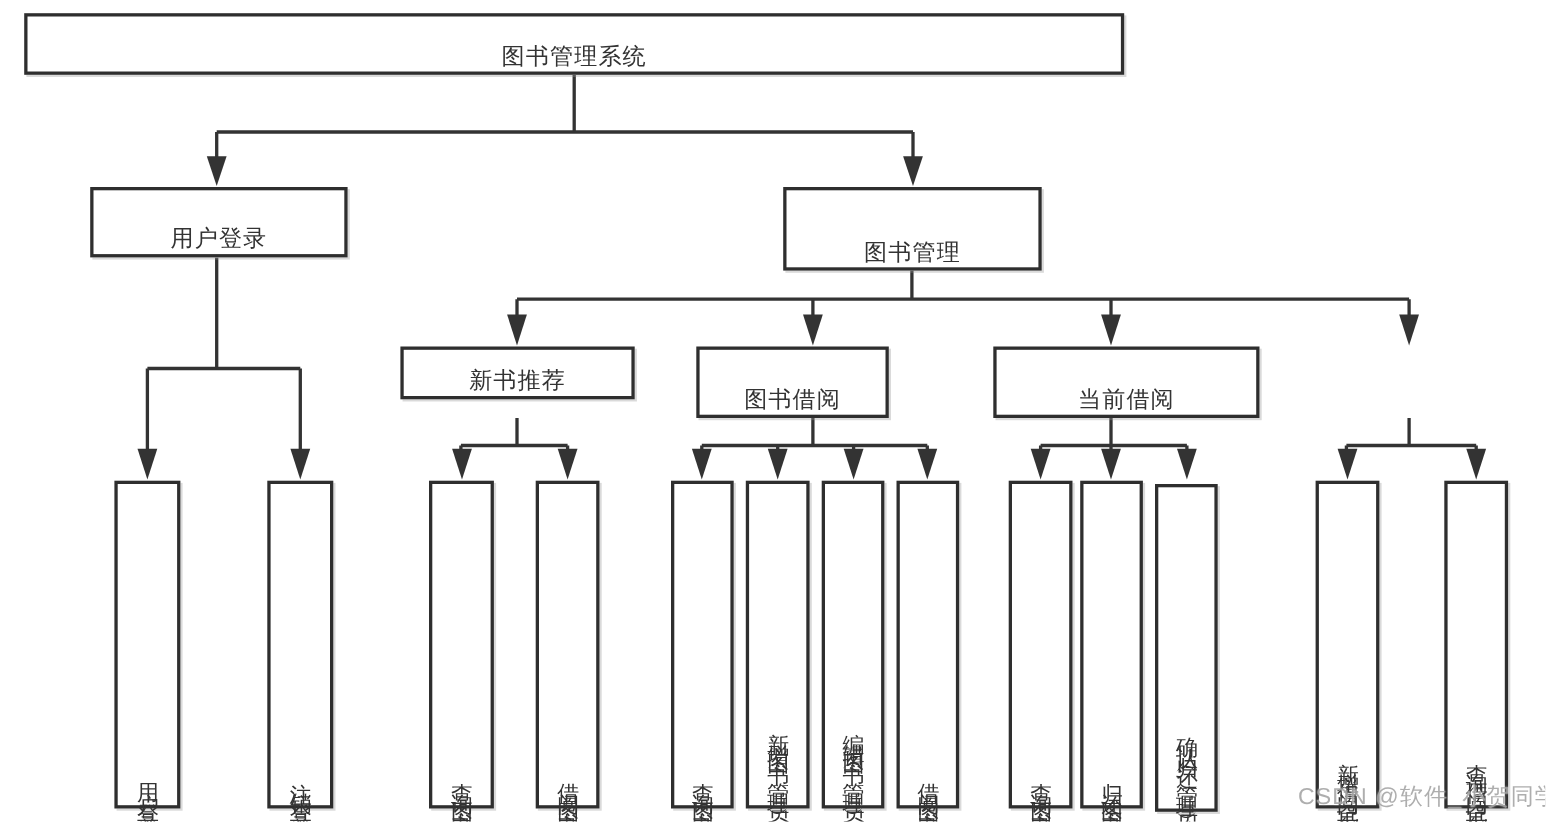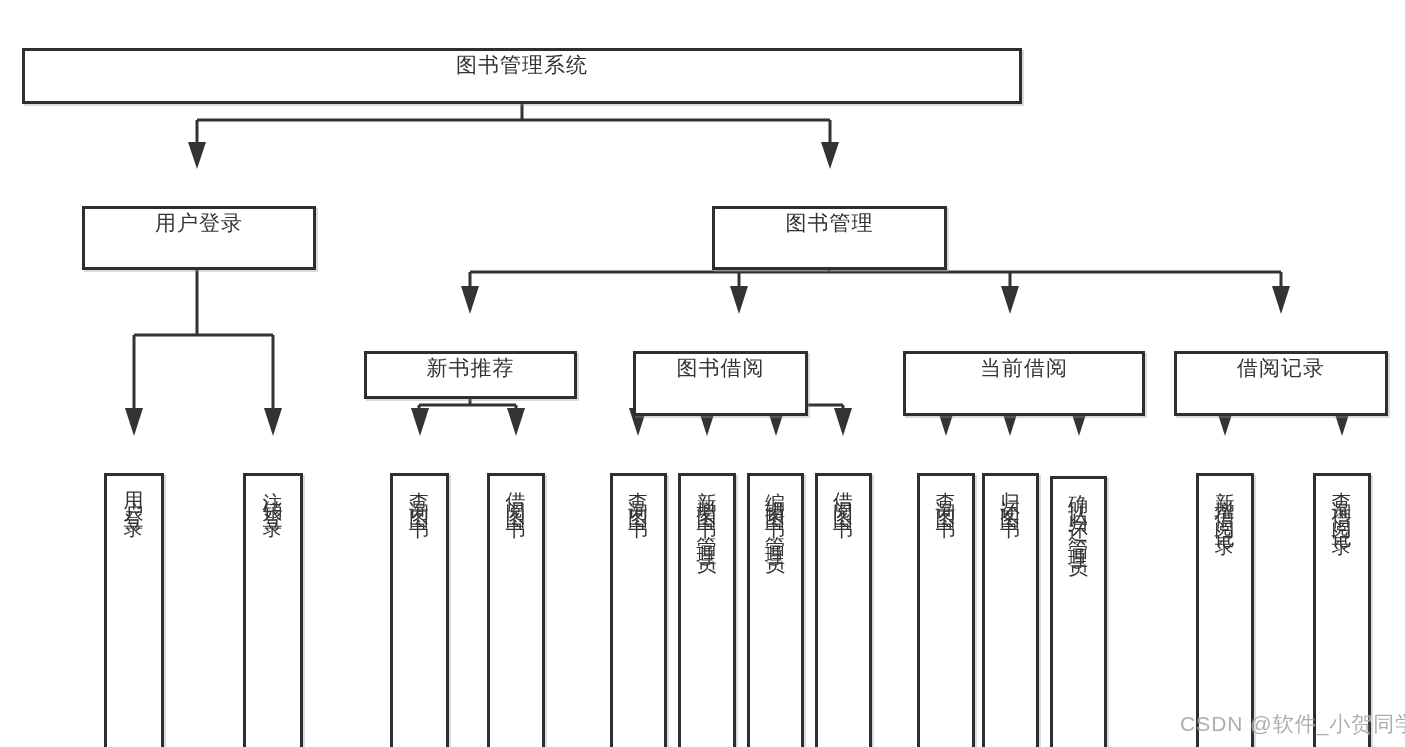--- a/index.html
+++ b/index.html
@@ -10,23 +10,22 @@
     font-family:"Liberation Sans","DejaVu Sans",sans-serif;
     color:#333333;
     overflow:hidden;
   }
   .wires{position:absolute;left:0;top:0;width:1405px;height:747px;}
   .node{
     position:absolute;
     background:#ffffff;
     border:3px solid #2e2e2e;
     box-sizing:border-box;
-    display:flex;align-items:flex-start;justify-content:center;
+    display:flex;align-items:flex-end;justify-content:center;
     box-shadow:2px 2px 0 rgba(150,150,150,0.35);
-    margin-top:36px;
   }
   .hlabel{
     font-size:21px;
     letter-spacing:1px;
     color:#333333;
     white-space:nowrap;
   }
   .vnode span{
     writing-mode:vertical-rl;
     text-orientation:mixed;
@@ -95,35 +94,32 @@
     </g>
   </svg>
 
   <div class="node" style="left:22px;top:12px;width:1000px;height:56px;">
     <span class="hlabel">图书管理系统</span>
   </div>
 
   <div class="node" style="left:82px;top:170px;width:234px;height:64px;">
     <span class="hlabel">用户登录</span>
   </div>
-  <div class="node" style="left:712px;top:170px;width:235px;height:64px;">
+  <div class="node" style="left:712px;top:170px;width:235px;height:76px;">
     <span class="hlabel">图书管理</span>
   </div>
 
   <div class="node" style="left:364px;top:315px;width:213px;height:48px;">
     <span class="hlabel">新书推荐</span>
   </div>
   <div class="node" style="left:633px;top:315px;width:175px;height:65px;">
     <span class="hlabel">图书借阅</span>
   </div>
   <div class="node" style="left:903px;top:315px;width:242px;height:65px;">
     <span class="hlabel">当前借阅</span>
-  </div>
-  <div class="node" style="left:1174px;top:315px;width:214px;height:65px;">
-    <span class="hlabel">借阅记录</span>
   </div>
 
   <div class="node vnode" style="left:104px;top:437px;width:60px;height:298px;">
     <span>用户登录</span>
   </div>
   <div class="node vnode" style="left:243px;top:437px;width:60px;height:298px;">
     <span>注销登录</span>
   </div>
 
   <div class="node vnode" style="left:390px;top:437px;width:59px;height:298px;">

